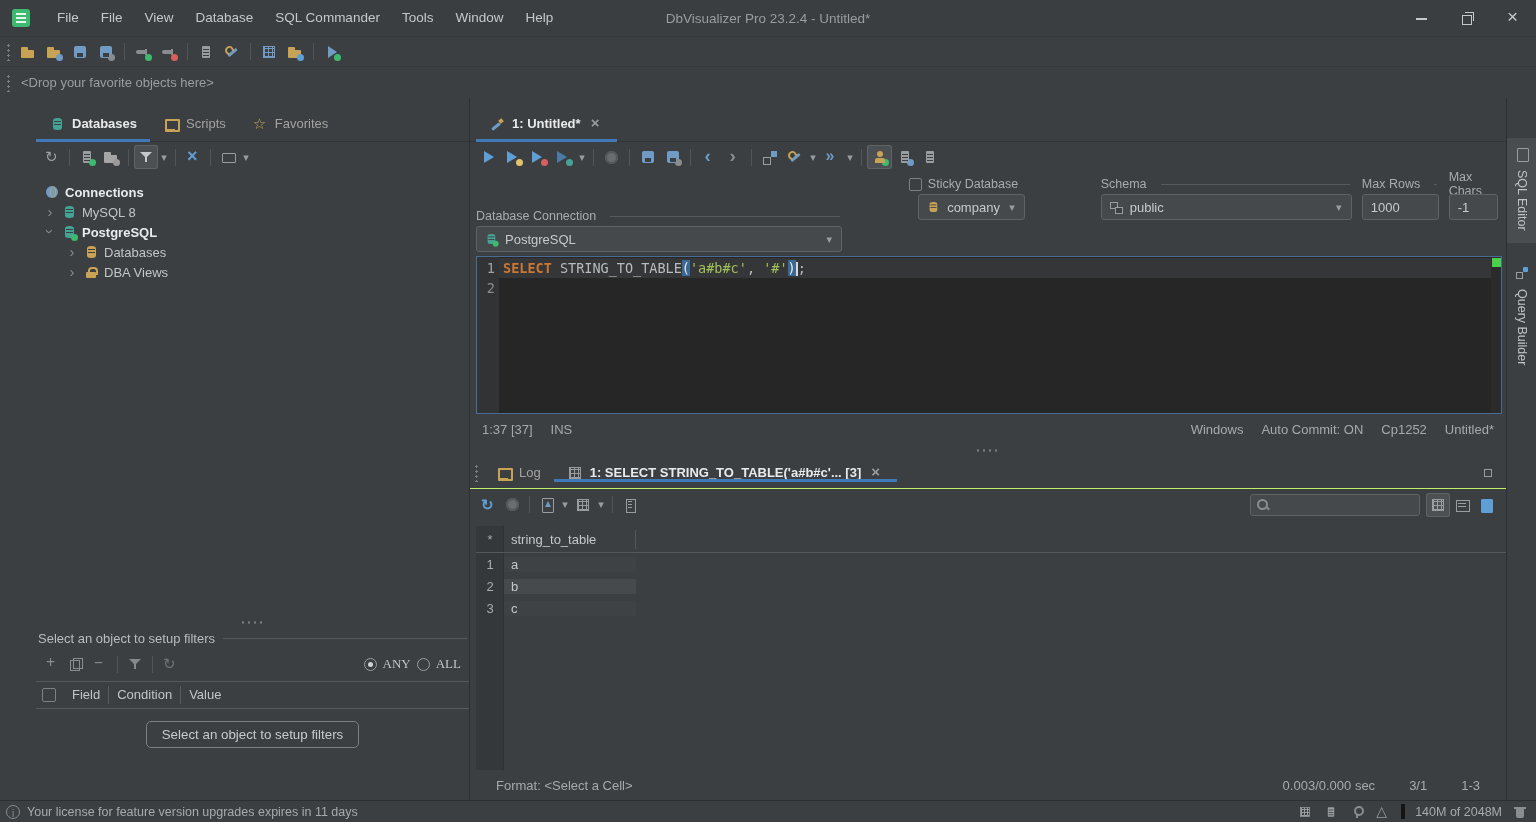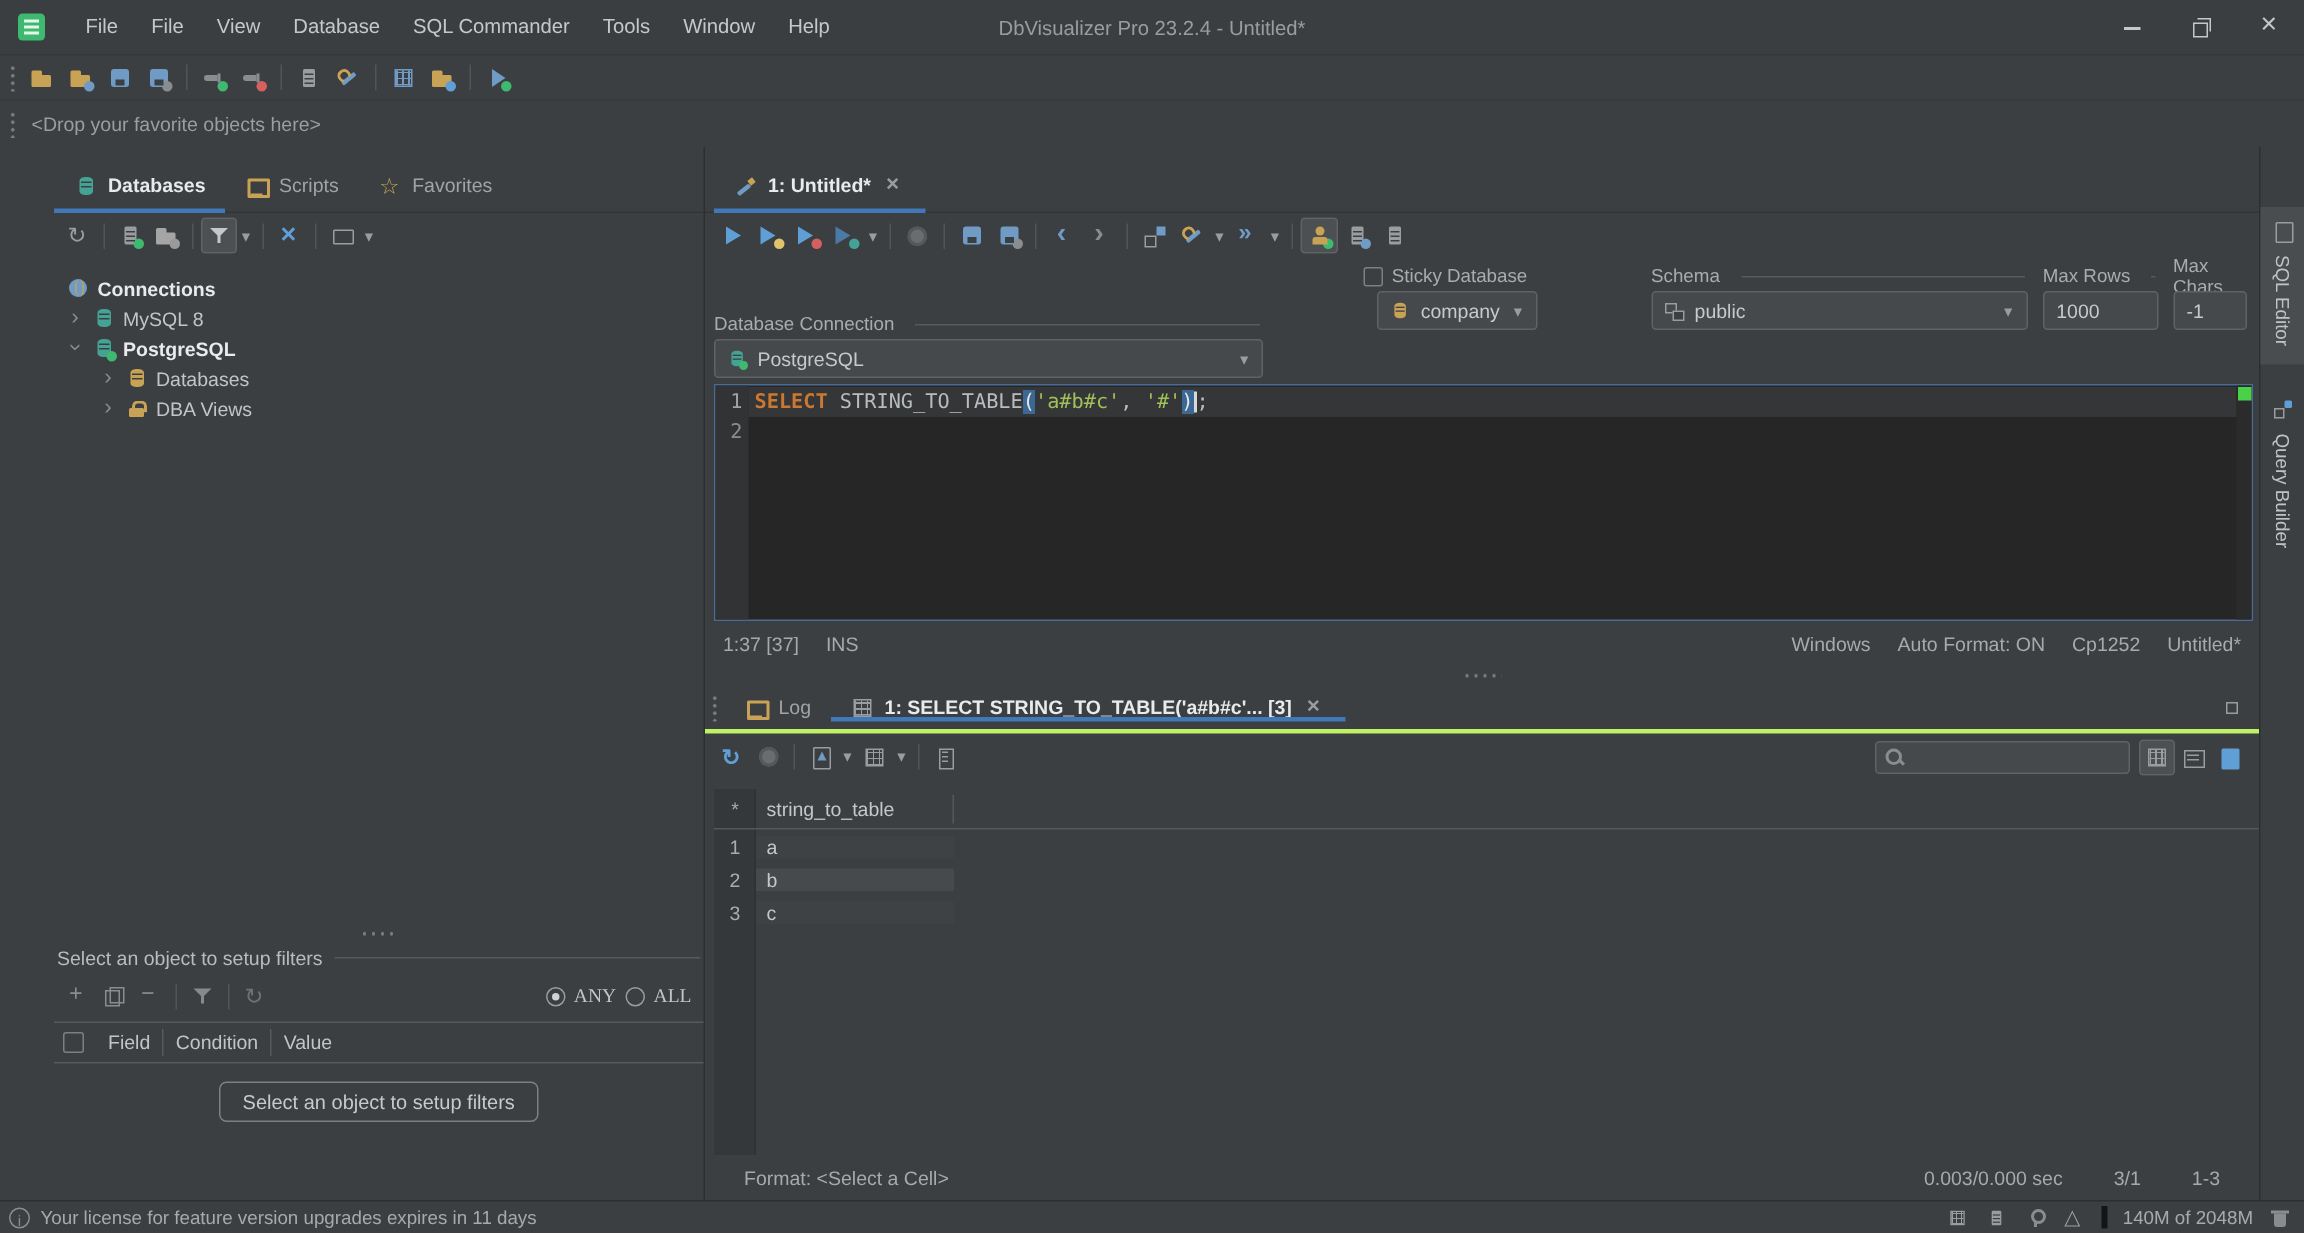--- a/index.html
+++ b/index.html
@@ -221,21 +221,21 @@
   .tok-kw { color:#cc7832; font-weight:bold; }
   .tok-str { color:#a0c05a; }
   .tok-hl { background:#3b6894; color:#e8e8e8; }
   .caret { display:inline-block; width:2px; height:14px; background:#d8d8d8; vertical-align:middle; }
   .scroll-strip { width:10px; background:#2b2b2b; flex:0 0 auto; position:relative; }
   .ok-marker { position:absolute; top:1px; right:0; width:9px; height:9px; background:#4ad14a; }
 
   .edit-status { height:30px; display:flex; align-items:center; gap:18px; padding:0 12px; color:#a7aaac; flex:0 0 auto; }
   .splitter-h { height:13px; flex:0 0 auto; display:flex; align-items:center; justify-content:center; }
 
-  .res-tabs { height:32px; display:flex; align-items:center; border-bottom:3px solid #bef264; flex:0 0 auto; }
+  .res-tabs { height:32px; display:flex; align-items:center; border-bottom:1px solid #bef264; flex:0 0 auto; }
   .res-toolbar { height:31px; display:flex; align-items:center; padding:0 8px 0 6px; flex:0 0 auto; }
   .search-box { width:170px; height:22px; background:#45494b; border:1px solid #5f6365; border-radius:3px;
                 display:flex; align-items:center; padding:0 4px; margin-left:auto; }
   .search-box input { flex:1; background:transparent; border:none; outline:none; color:#c7cacc;
                       font-family:"Liberation Sans",sans-serif; font-size:12.5px; }
 
   .res-grid { flex:1; position:relative; min-height:0; padding:6px 0 0 6px; }
   .rownum-strip { position:absolute; left:6px; top:6px; bottom:0; width:28px; background:#35383a;
                   border-right:1px solid #2f3133; }
   .gtable { position:relative; }
@@ -625,21 +625,21 @@
         <div class="scroll-strip">
           <span class="ok-marker"></span>
         </div>
       </div>
 
       <div class="edit-status">
         <span>1:37 [37]</span>
         <span>INS</span>
         <span class="spacer"></span>
         <span>Windows</span>
-        <span>Auto Format: ON</span>
+        <span>Auto Commit: ON</span>
         <span>Cp1252</span>
         <span>Untitled*</span>
       </div>
 
       <div class="splitter-h">
           <span class="grip-h"></span>
         </div>
 
       <div class="res-tabs">
         <span class="grip-v"></span>

